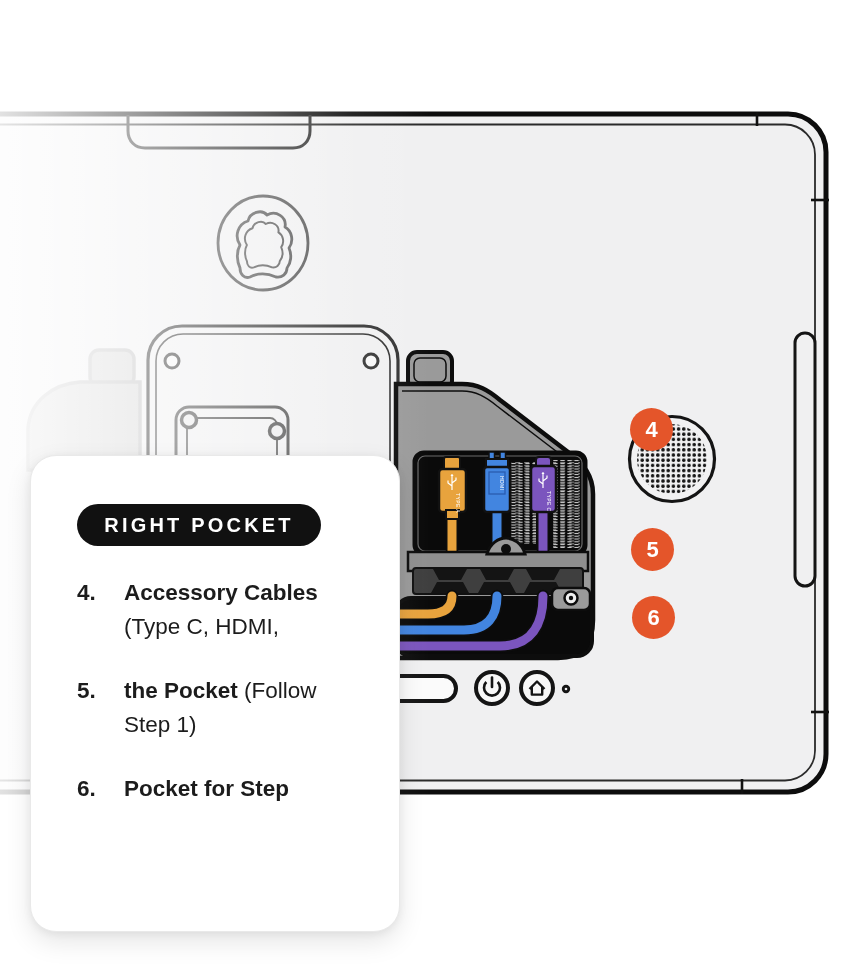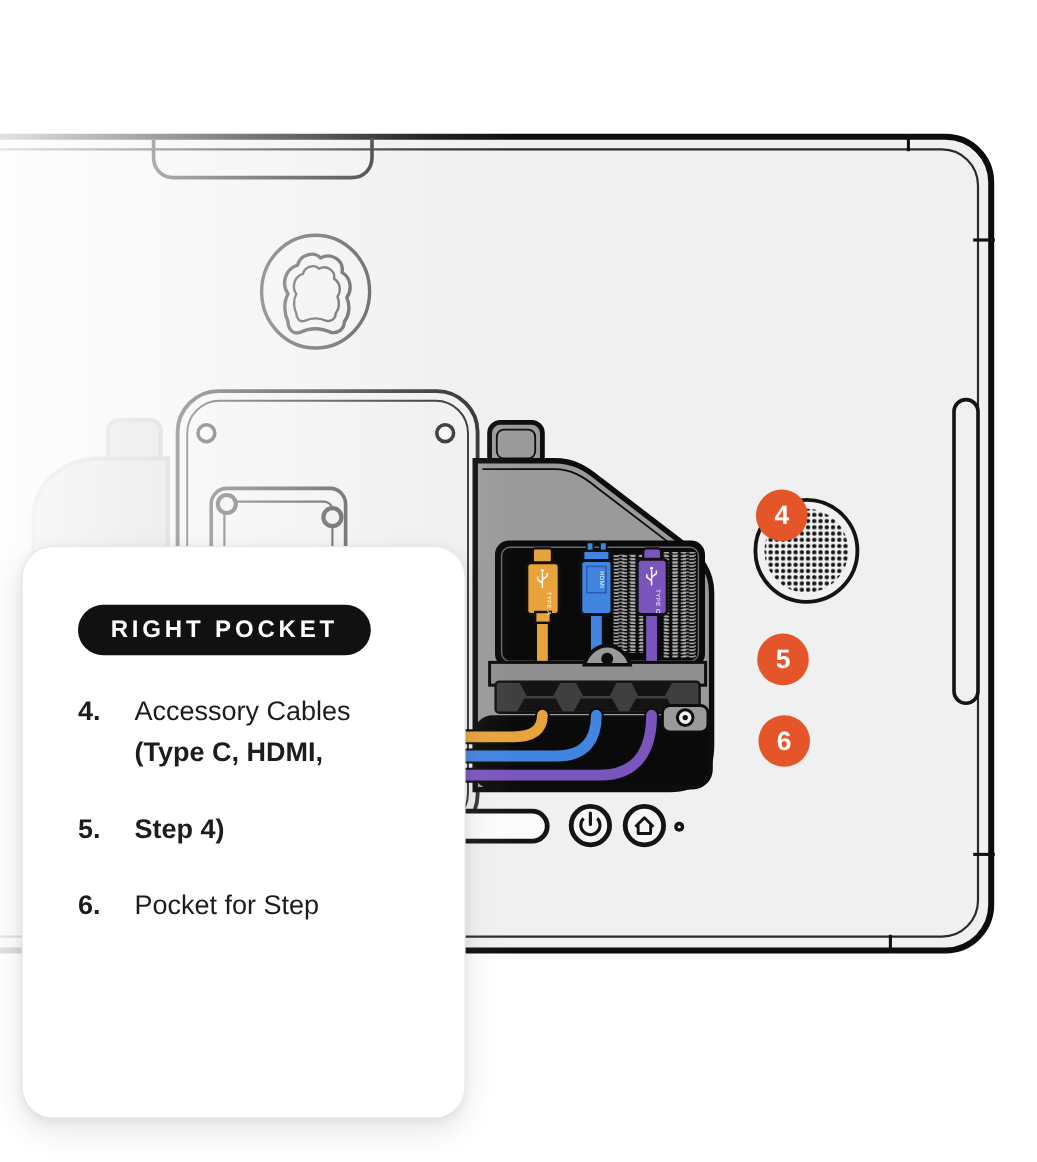--- a/index.html
+++ b/index.html
@@ -4,33 +4,33 @@
 <style>
   html,body{margin:0;padding:0;background:#ffffff;}
   .stage{position:relative;width:864px;height:968px;overflow:hidden;background:#ffffff;
          font-family:"Liberation Sans","DejaVu Sans",sans-serif;}
   .stage svg{position:absolute;left:0;top:0;}
   .badge{position:absolute;width:43px;height:43px;border-radius:50%;
          background:#E5541F;background:#E4552A;
          display:flex;align-items:center;justify-content:center;
          color:#ffffff;font-weight:bold;font-size:22px;
          font-family:"Liberation Sans","DejaVu Sans",sans-serif;}
-  .info-card{position:absolute;left:18px;top:455px;width:370px;height:477px;
+  .info-card{position:absolute;left:30px;top:455px;width:370px;height:477px;
          background:#ffffff;border:1px solid #e9e9e9;border-radius:26px;
          box-shadow:0 10px 26px rgba(0,0,0,0.10), 0 2px 8px rgba(0,0,0,0.06);
          box-sizing:border-box;padding:48px 0 0 46px;}
   .title-pill{width:244px;height:42px;border-radius:21px;background:#111111;
          display:flex;align-items:center;justify-content:center;
          color:#ffffff;font-weight:bold;font-size:20px;letter-spacing:3.2px;}
   .step-list{margin:30px 0 0 0;padding:0;list-style:none;}
   .step-item{display:flex;margin:0 0 30px 0;color:#1c1c1c;font-size:22.5px;line-height:34px;}
   .step-num{width:47px;flex:none;font-weight:bold;}
   .step-text{width:250px;}
-  .b{font-weight:normal;}
-  .r{font-weight:bold;}
+  .b{font-weight:bold;}
+  .r{font-weight:normal;}
 </style>
 </head>
 <body>
 
 <div class="stage">
 
   <svg width="864" height="968" viewBox="0 0 864 968">
     <defs>
       <pattern id="dots" width="5.2" height="5.2" patternUnits="userSpaceOnUse">
         <rect x="0.9" y="0.9" width="3.4" height="3.4" rx="1.4" fill="#161616"></rect>
@@ -220,21 +220,22 @@
       <li class="step-item">
         <span class="step-num">4.</span>
         <div class="step-text">
           <div><span class="b">Accessory Cables</span></div>
           <div><span class="r">(Type C, HDMI,</span></div>
         </div>
       </li>
       <li class="step-item">
         <span class="step-num">5.</span>
         <div class="step-text">
-          <div><span class="r">Step 4)</span></div>
+          <div><span class="b">the Pocket</span><span class="r"> (Follow</span></div>
+          <div><span class="r">Step 1)</span></div>
         </div>
       </li>
       <li class="step-item">
         <span class="step-num">6.</span>
         <div class="step-text">
           <div><span class="b">Pocket for Step</span></div>
         </div>
       </li>
     </ol>
   </aside>

